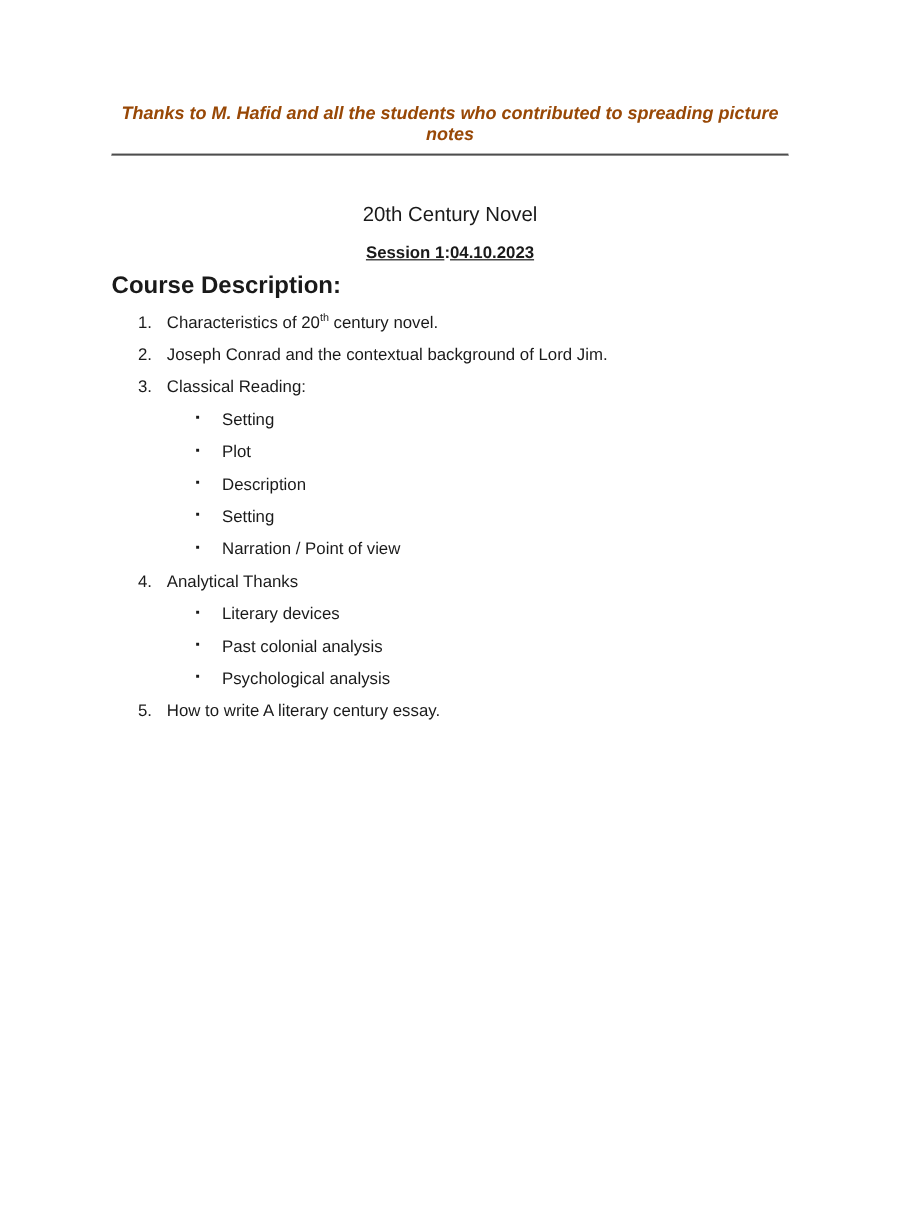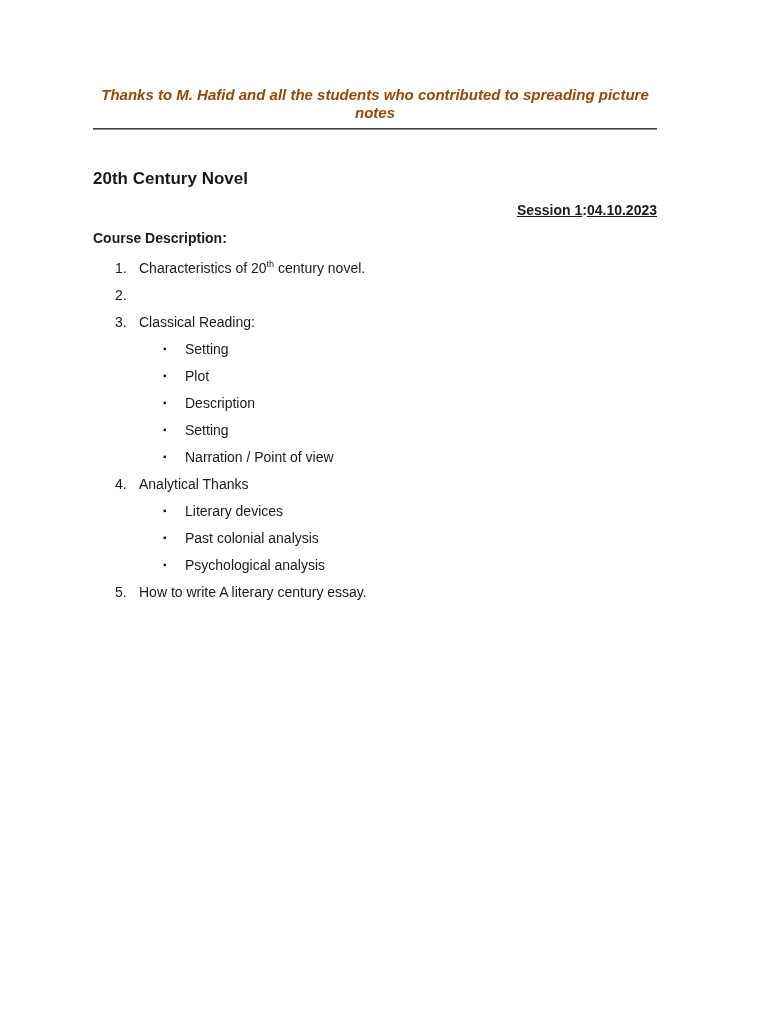--- a/index.html
+++ b/index.html
@@ -31,39 +31,39 @@
     line-height: 18px;
     color: var(--accent_note);
     padding-bottom: 6px;
   }
   .header-rule {
     height: 2px;
     background: var(--rule_dark);
     border-bottom: 1px solid var(--rule_light);
   }
   .doc-title {
-    text-align: left;
-    font-weight: bold;
+    text-align: center;
+    font-weight: normal;
     font-size: 17px;
     line-height: 18px;
     margin-top: 40px;
   }
   .session-row {
     display: flex;
-    justify-content: flex-end;
+    justify-content: center;
     align-items: baseline;
     font-weight: bold;
     font-size: 14px;
     line-height: 18px;
     margin-top: 13px;
   }
   .u { text-decoration: underline; }
   .course-heading {
     font-weight: bold;
-    font-size: 14px;
+    font-size: 20px;
     line-height: 18px;
     margin-top: 10px;
   }
   .list {
     margin-top: 12px;
     font-size: 14px;
     line-height: 18px;
   }
   .num-row {
     display: flex;
@@ -109,20 +109,21 @@
 
   <div class="list">
 
     <div class="num-row">
       <span class="num">1.</span>
       <span class="txt"><span>Characteristics of 20</span><sup>th</sup><span> century novel.</span></span>
     </div>
 
     <div class="num-row">
       <span class="num">2.</span>
+      <span class="txt">Joseph Conrad and the contextual background of Lord Jim.</span>
     </div>
 
     <div class="num-row">
       <span class="num">3.</span>
       <span class="txt">Classical Reading:</span>
     </div>
 
     <div class="sub-row">
       <span class="bullet">▪</span>
       <span>Setting</span>

